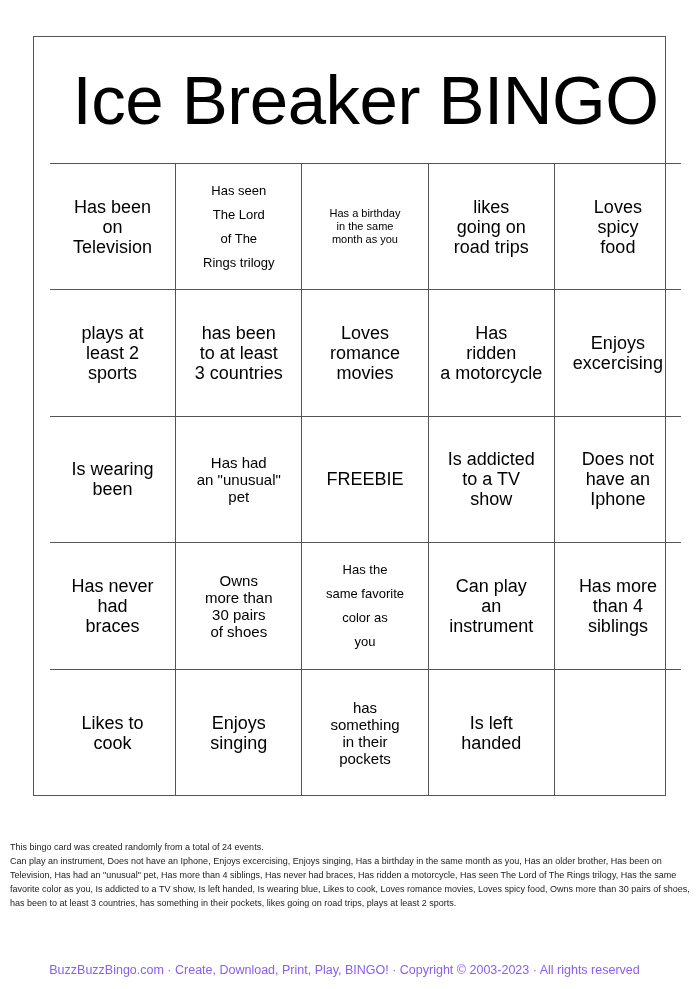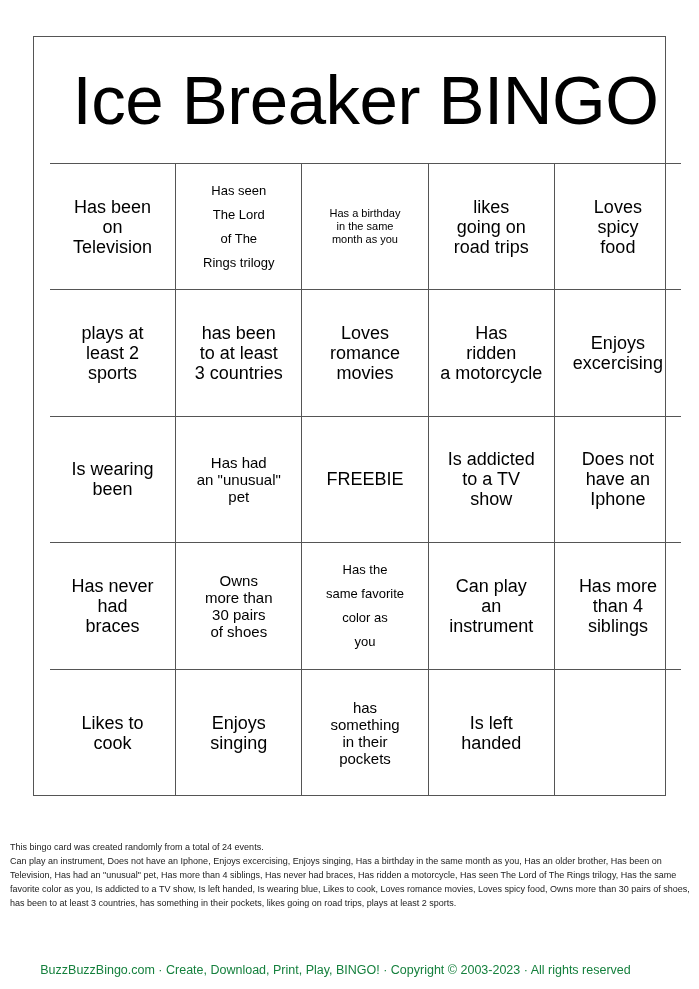--- a/index.html
+++ b/index.html
@@ -8,21 +8,21 @@
   .title { position:absolute; left:16px; top:0; width:100%; height:127px; display:flex; align-items:center; justify-content:center; font-size:69px; border-bottom:1px solid #555; box-sizing:border-box; letter-spacing:-0.5px; }
   .grid { position:absolute; left:16px; top:127px; width:100%; height:632px; display:grid; grid-template-columns:repeat(5, 1fr); grid-template-rows:repeat(5, 1fr); }
   .cell { border-right:1px solid #555; border-bottom:1px solid #555; display:flex; align-items:center; justify-content:center; text-align:center; box-sizing:border-box; padding:0 6px; white-space:pre-line; }
   .cell:nth-child(5n) { border-right:none; }
   .cell:nth-child(n+21) { border-bottom:none; }
   .s-lg { font-size:18px; line-height:20px; }
   .s-md { font-size:15px; line-height:17px; }
   .s-sm { font-size:11px; line-height:13px; }
   .s-md2 { font-size:13px; line-height:24px; }
   .info { position:absolute; left:10px; top:840px; width:680px; font-size:9px; line-height:14px; color:#222; }
-  .footer { position:absolute; left:0; top:963px; width:671px; text-align:center; font-size:12.5px; color:#15803d; }
+  .footer { position:absolute; left:0; top:963px; width:671px; text-align:center; font-size:12.5px; color:#8b5cf6;padding-left:9px; }
 </style>
 </head>
 <body>
 
 <div class="card">
   <div class="title">Ice Breaker BINGO</div>
   <div class="grid" id="grid">
       <div class="cell s-lg">Has been
 on
 Television</div>

